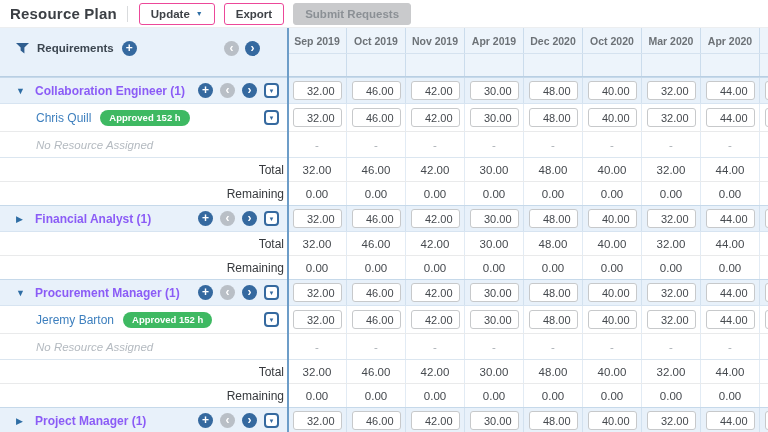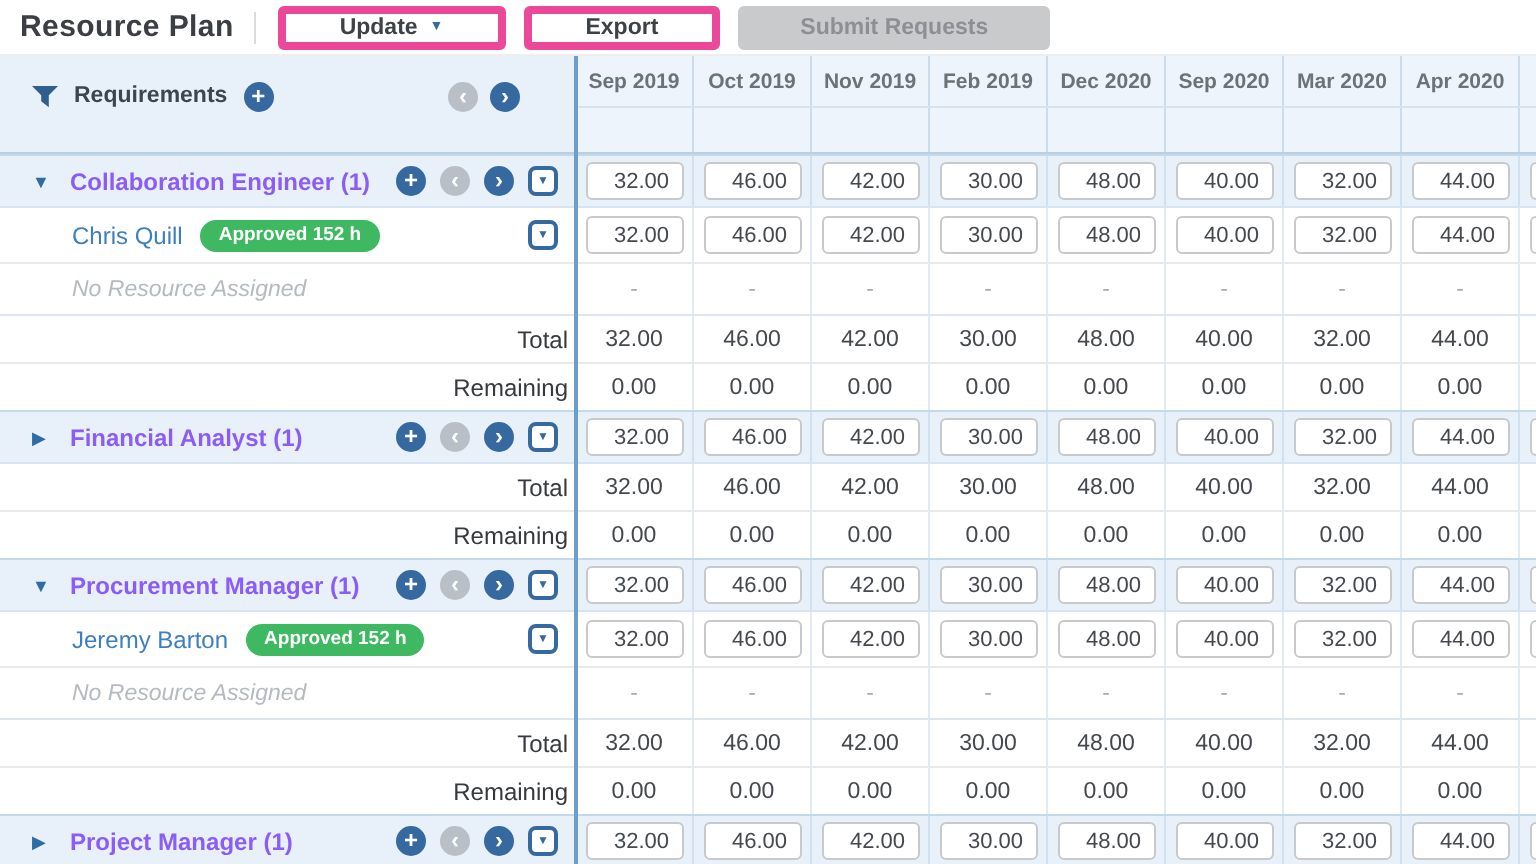--- a/index.html
+++ b/index.html
@@ -5,22 +5,22 @@
   * { margin:0; padding:0; box-sizing:border-box; }
   body { background:#fff; }
   .page{width:768px;height:432px;overflow:hidden;position:relative;background:#fff;
         font-family:"Liberation Sans",sans-serif;}
 
   
   .toolbar{height:28px;display:flex;align-items:center;padding-left:10px;
            border-bottom:1px solid #eceef0;background:#fff;}
   .title{font-size:15px;font-weight:600;color:#3b3f44;letter-spacing:.2px;}
   .vsep{width:1px;height:16px;background:#d9dbdd;margin:0 11px 0 10px;}
-  .btn{display:inline-flex;align-items:center;height:22px;padding:0 27px;
-       border:4px solid #ec4899;border-radius:3px;background:#fff;color:#3e4247;
+  .btn{display:inline-flex;align-items:center;height:22px;padding:0 11px;
+       border:1px solid #ec4899;border-radius:3px;background:#fff;color:#3e4247;
        font-size:11.5px;font-weight:600;font-family:inherit;margin-right:9px;cursor:pointer;justify-content:space-between;}
   .btn .caret{font-size:7px;color:#2e6da4;margin-left:6px;}
   .btn.disabled{background:#c9cacc;border-color:#c9cacc;color:#8b9095;}
 
   
   .header{display:flex;height:49px;border-bottom:1px solid #b9cfe3;}
   .hleft{width:288px;flex:none;background:#e8f1fa;}
   .reqrow{display:flex;align-items:center;height:34px;padding:6px 28px 0 16px;}
   .reqlabel{font-size:11.5px;font-weight:700;color:#3c4650;margin:0 8px;white-space:nowrap;}
   .hright{flex:1;background:#edf4fb;display:flex;flex-direction:column;min-width:0;overflow:hidden;}
@@ -101,23 +101,23 @@
         <span class="sp"></span>
         <span class="cir gray">‹</span>
         <span class="cir blue fwd">›</span>
       </div>
     </div>
     <div class="hright">
       <div class="months">
         <span class="hcell">Sep 2019</span>
         <span class="hcell">Oct 2019</span>
         <span class="hcell">Nov 2019</span>
-        <span class="hcell">Feb 2019</span>
+        <span class="hcell">Apr 2019</span>
         <span class="hcell">Dec 2020</span>
-        <span class="hcell">Sep 2020</span>
+        <span class="hcell">Oct 2020</span>
         <span class="hcell">Mar 2020</span>
         <span class="hcell">Apr 2020</span>
         <span class="hcell"></span>
       </div>
       <div class="months sub">
         <span class="hcell"></span>
           <span class="hcell"></span>
           <span class="hcell"></span>
         <span class="hcell"></span>
           <span class="hcell"></span>

